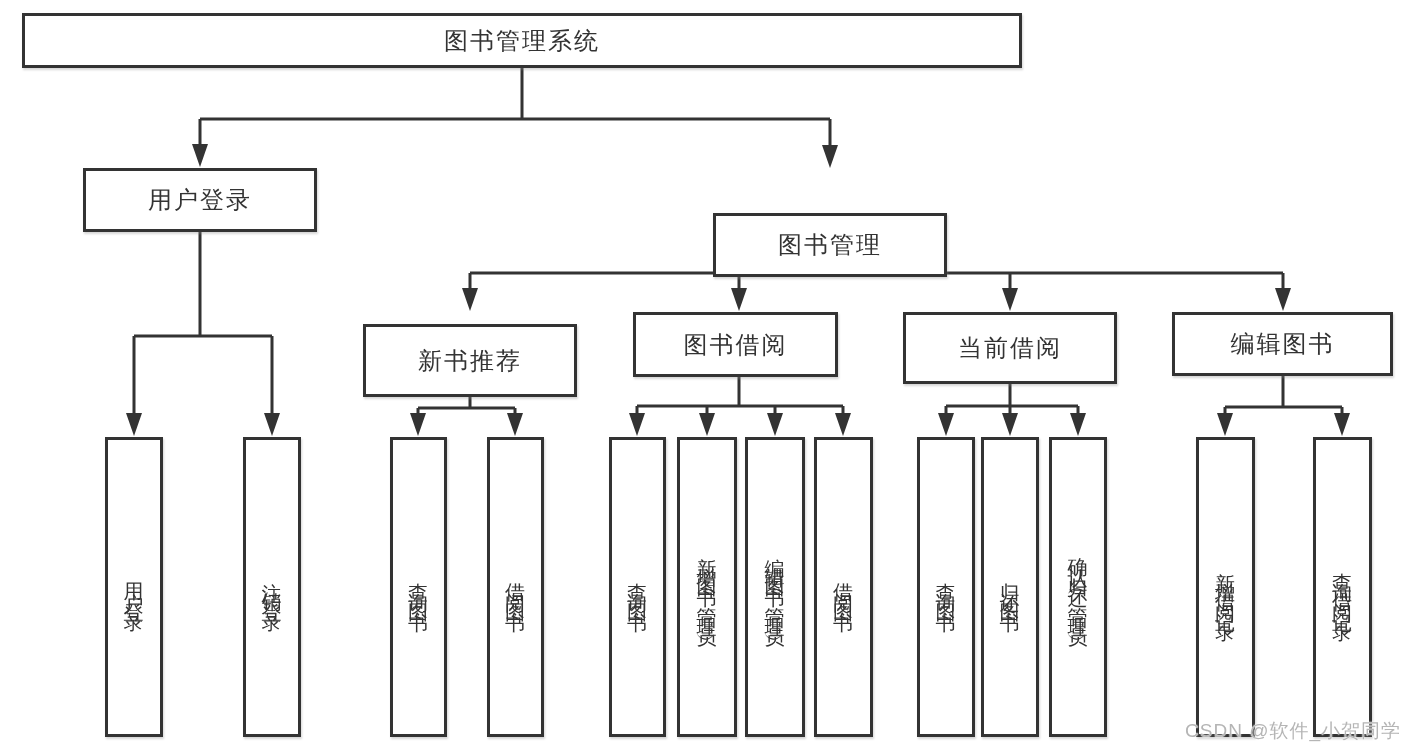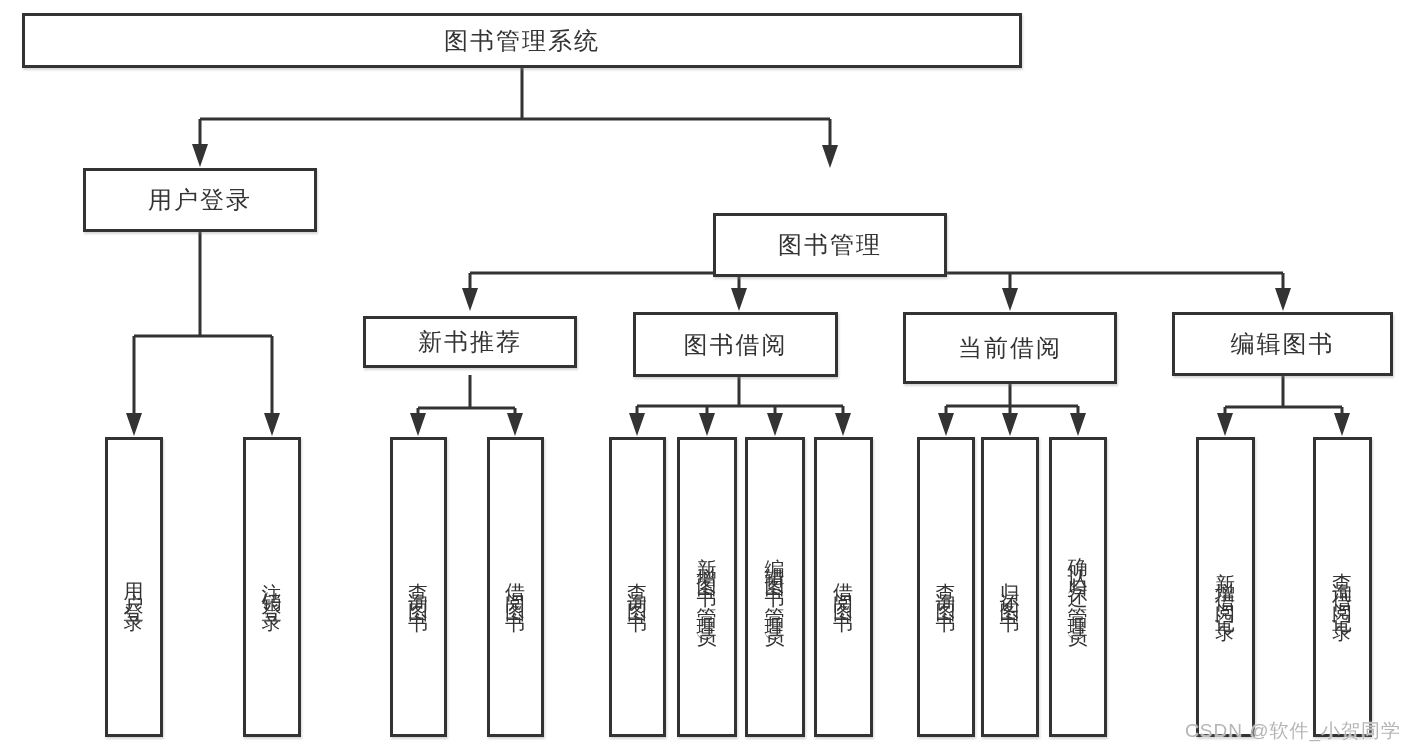--- a/index.html
+++ b/index.html
@@ -96,21 +96,21 @@
     <use href="#arrowhead" x="1078" y="436"></use>
     <use href="#arrowhead" x="1225" y="436"></use>
     <use href="#arrowhead" x="1342" y="436"></use>
   </svg>
 
   <div class="node hnode" style="left:22px; top:13px; width:1000px; height:55px;">图书管理系统</div>
 
   <div class="node hnode" style="left:83px; top:168px; width:234px; height:64px;">用户登录</div>
   <div class="node hnode" style="left:713px; top:169px; width:234px; height:64px;margin-top:44px;">图书管理</div>
 
-  <div class="node hnode" style="left:363px; top:316px; width:214px; height:52px;">新书推荐</div>
+  <div class="node hnode" style="left:363px; top:324px; width:214px; height:73px;">新书推荐</div>
   <div class="node hnode" style="left:633px; top:312px; width:205px; height:65px;">图书借阅</div>
   <div class="node hnode" style="left:903px; top:312px; width:214px; height:72px;">当前借阅</div>
   <div class="node hnode" style="left:1172px; top:312px; width:221px; height:64px;">编辑图书</div>
 
   <div class="node vnode" style="left:105px; width:58px;">用户登录</div>
   <div class="node vnode" style="left:243px; width:58px;">注销登录</div>
 
   <div class="node vnode" style="left:390px; width:57px;">查询图书</div>
   <div class="node vnode" style="left:487px; width:57px;">借阅图书</div>
 

